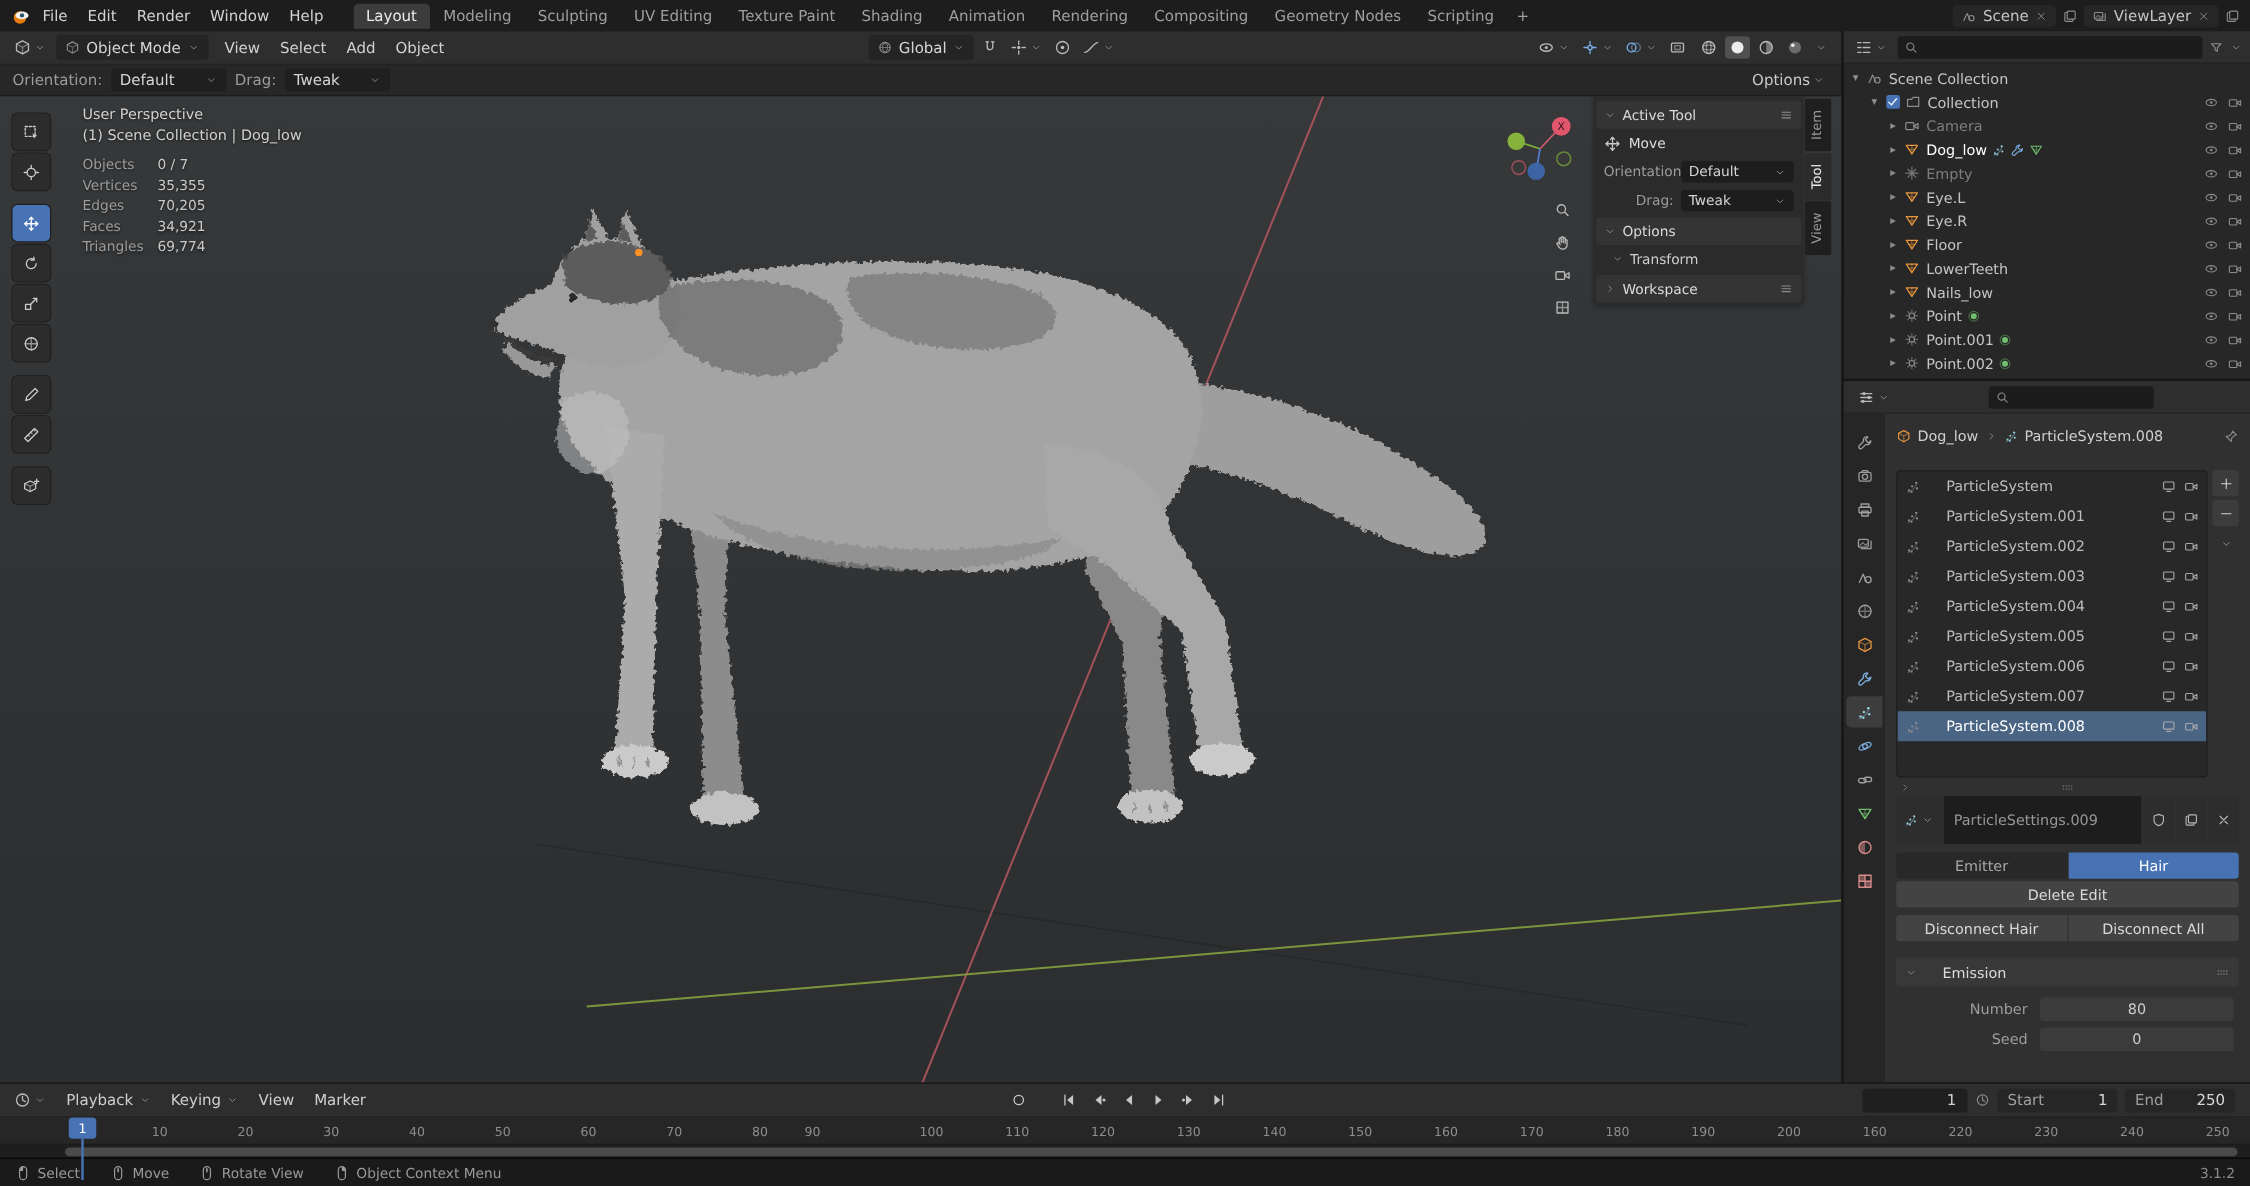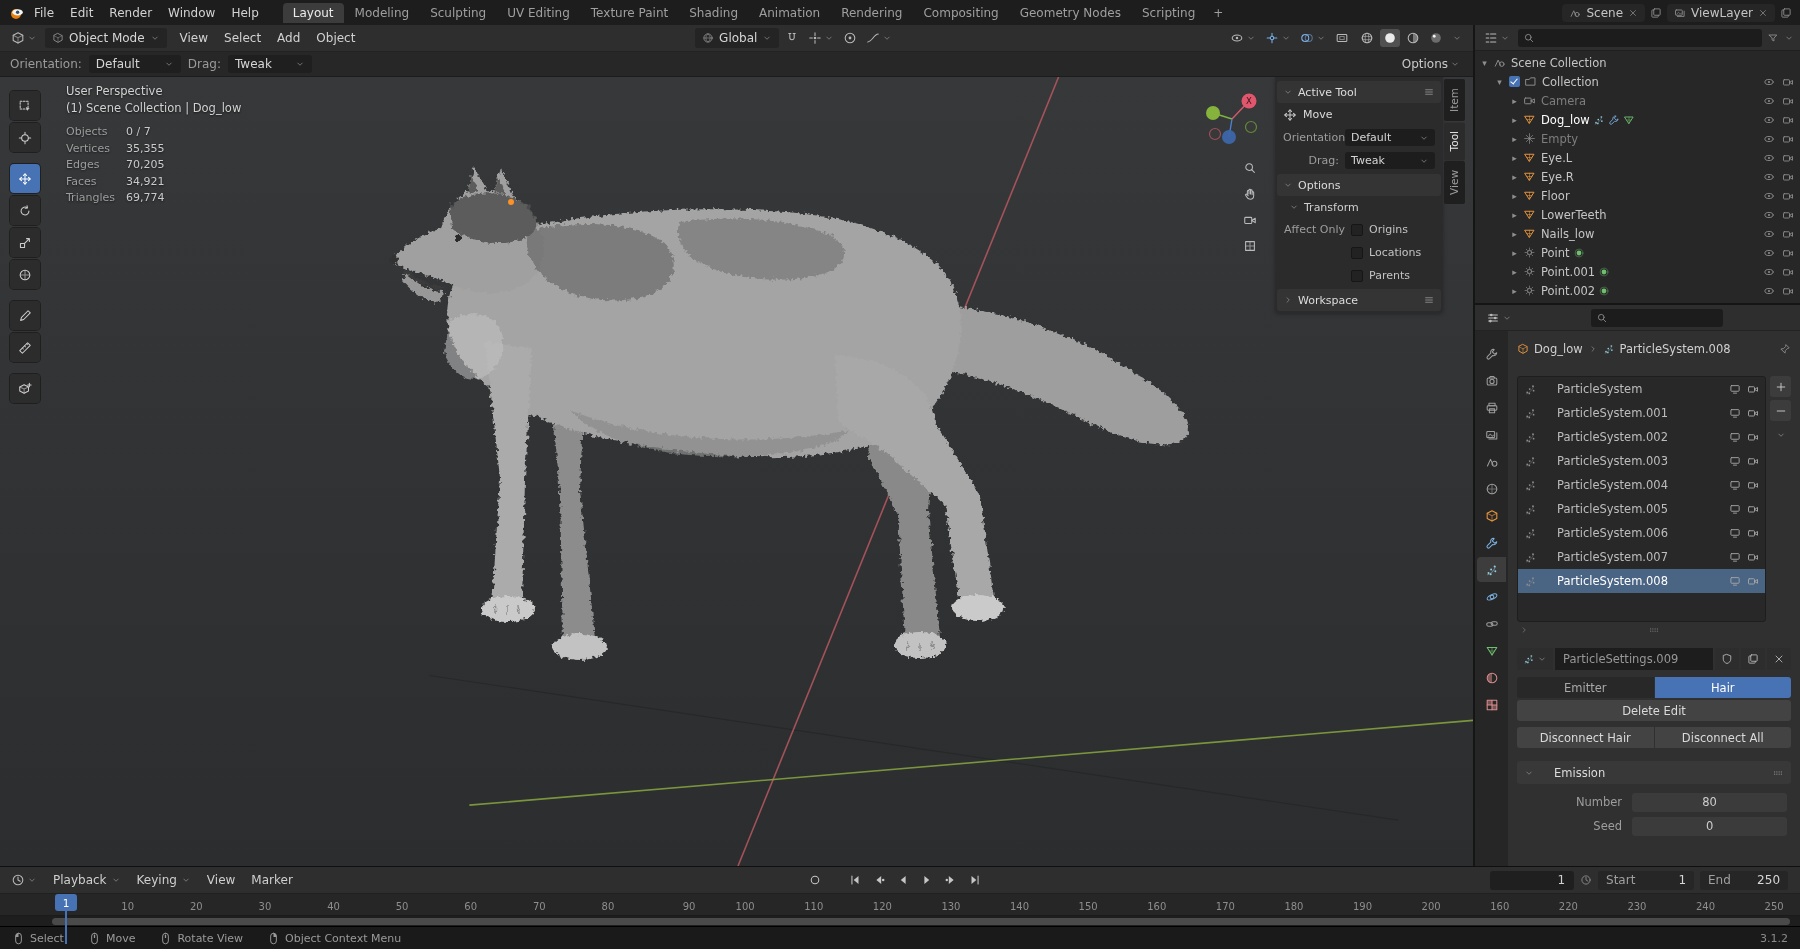--- a/index.html
+++ b/index.html
@@ -90,21 +90,21 @@
   .plist-wrap{display:flex;gap:4px;margin-top:16px}
   .plist{flex:1;height:246px;background:#282828;border:1px solid #1e1e1e;border-radius:3px;overflow:hidden}
   .prow{height:24px;display:flex;align-items:center;gap:20px;padding:0 6px;color:#bdbdbd}
   .prow.sel{background:#4a6484;color:#fff}
   .prow.sel .prname{color:#fff}
   .pr-icons{margin-left:auto;display:flex;gap:6px;color:#a8a8a8}
   .plist-side{width:21px;display:flex;flex-direction:column;gap:3px}
   .sq-btn{width:21px;height:21px;background:#3c3c3c;border-radius:3px;display:flex;align-items:center;justify-content:center;color:#cfcfcf}
   .plist-footer{height:12px;position:relative;display:flex;align-items:center;justify-content:center;color:#777;margin-top:2px}
   .pf-left{position:absolute;left:2px}
-  .datablock{display:flex;gap:2px;margin-top:12px;height:22px}
+  .datablock{display:flex;gap:2px;margin-top:1px;height:38px}
   .db-browse{width:36px;background:#2d2d2d;border-radius:3px 0 0 3px;display:flex;align-items:center;justify-content:center;gap:2px;color:#b5b5b5}
   .db-name{flex:1;background:#1d1d1d;display:flex;align-items:center;padding:0 8px;color:#979797;white-space:nowrap;overflow:hidden}
   .db-btn{width:24px;background:#2d2d2d;display:flex;align-items:center;justify-content:center;color:#b5b5b5}
   .db-btn:last-child{border-radius:0 3px 3px 0}
   .seg{display:flex;margin-top:7px;height:21px;gap:1px}
   .seg-btn{flex:1;background:#282828;color:#a8a8a8;display:flex;align-items:center;justify-content:center}
   .seg-btn:first-child{border-radius:3px 0 0 3px}
   .seg-btn:last-child{border-radius:0 3px 3px 0}
   .seg-btn.active{background:#4772b3;color:#fff}
   .btn{height:21px;background:#434343;border-radius:3px;display:flex;align-items:center;justify-content:center;color:#dadada;margin-top:2px}
@@ -685,37 +685,20 @@
             <span>Options</span>
           </div>
           <div class="np-sub">
             <span class="ici s10 c-dim">
                 <svg viewBox="0 0 16 16">
                   <path d="M4.5 6.5 8 10 11.5 6.5"></path>
                 </svg>
               </span>
             <span>Transform</span>
           </div>
-          <div>
-              <div class="np-row">
-                <span class="np-label alab">Affect Only</span>
-                <span class="np-check"></span>
-                <span class="np-ck-label">Origins</span>
-              </div>
-              <div class="np-row">
-                <span class="np-label alab"></span>
-                <span class="np-check"></span>
-                <span class="np-ck-label">Locations</span>
-              </div>
-              <div class="np-row">
-                <span class="np-label alab"></span>
-                <span class="np-check"></span>
-                <span class="np-ck-label">Parents</span>
-              </div>
-            </div>
           <div class="np-sec">
             <span class="ici s10 c-dim">
                 <svg viewBox="0 0 16 16">
                   <path d="M6.5 4.5 10 8 6.5 11.5"></path>
                 </svg>
               </span>
             <span>Workspace</span>
             <span class="ici s12 c-dim ml">
                 <svg viewBox="0 0 16 16">
                   <path d="M3.5 5h9M3.5 8h9M3.5 11h9"></path>
@@ -1793,21 +1776,21 @@
       </div>
     <span class="tick" style="left: 66px;">1</span>
         <span class="tick" style="left: 127.74px;">10</span>
         <span class="tick" style="left: 196.34px;">20</span>
         <span class="tick" style="left: 264.94px; margin-top: 44px;">30</span>
         <span class="tick" style="left: 333.54px;">40</span>
         <span class="tick" style="left: 402.14px;">50</span>
         <span class="tick" style="left: 470.74px;">60</span>
         <span class="tick" style="left: 539.34px;">70</span>
         <span class="tick" style="left: 607.94px;">80</span>
-        <span class="tick" style="left: 689px;">90</span>
+        <span class="tick" style="left: 650px;">90</span>
         <span class="tick" style="left: 745.14px;">100</span>
         <span class="tick" style="left: 813.74px;">110</span>
         <span class="tick" style="left: 882.34px;">120</span>
         <span class="tick" style="left: 950.94px;">130</span>
         <span class="tick" style="left: 1019.54px;">140</span>
         <span class="tick" style="left: 1088.14px;">150</span>
         <span class="tick" style="left: 1156.74px;">160</span>
         <span class="tick" style="left: 1225.34px;">170</span>
         <span class="tick" style="left: 1293.94px;">180</span>
         <span class="tick" style="left: 1362.54px;">190</span>

